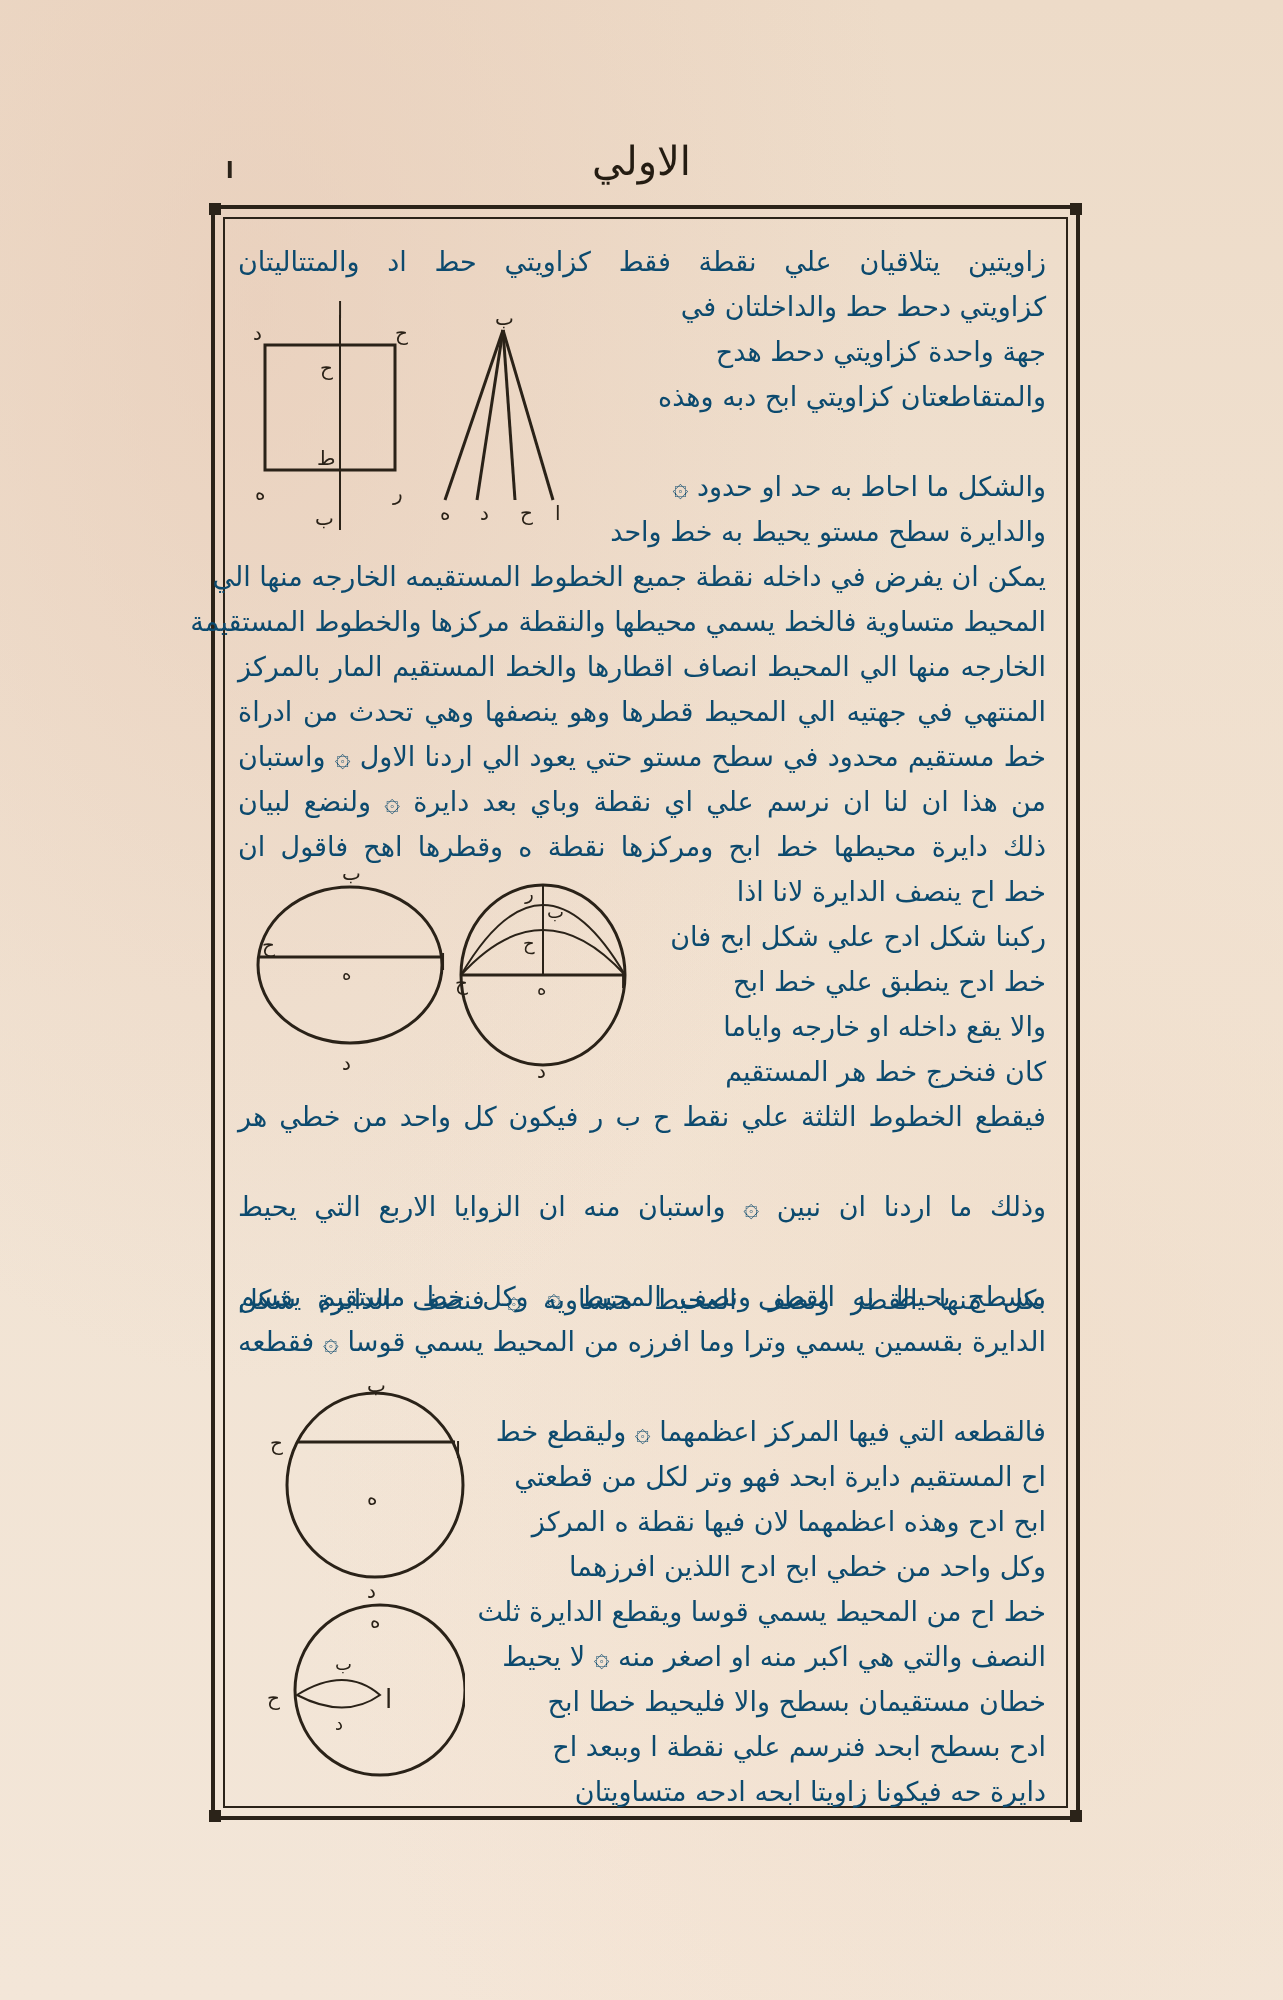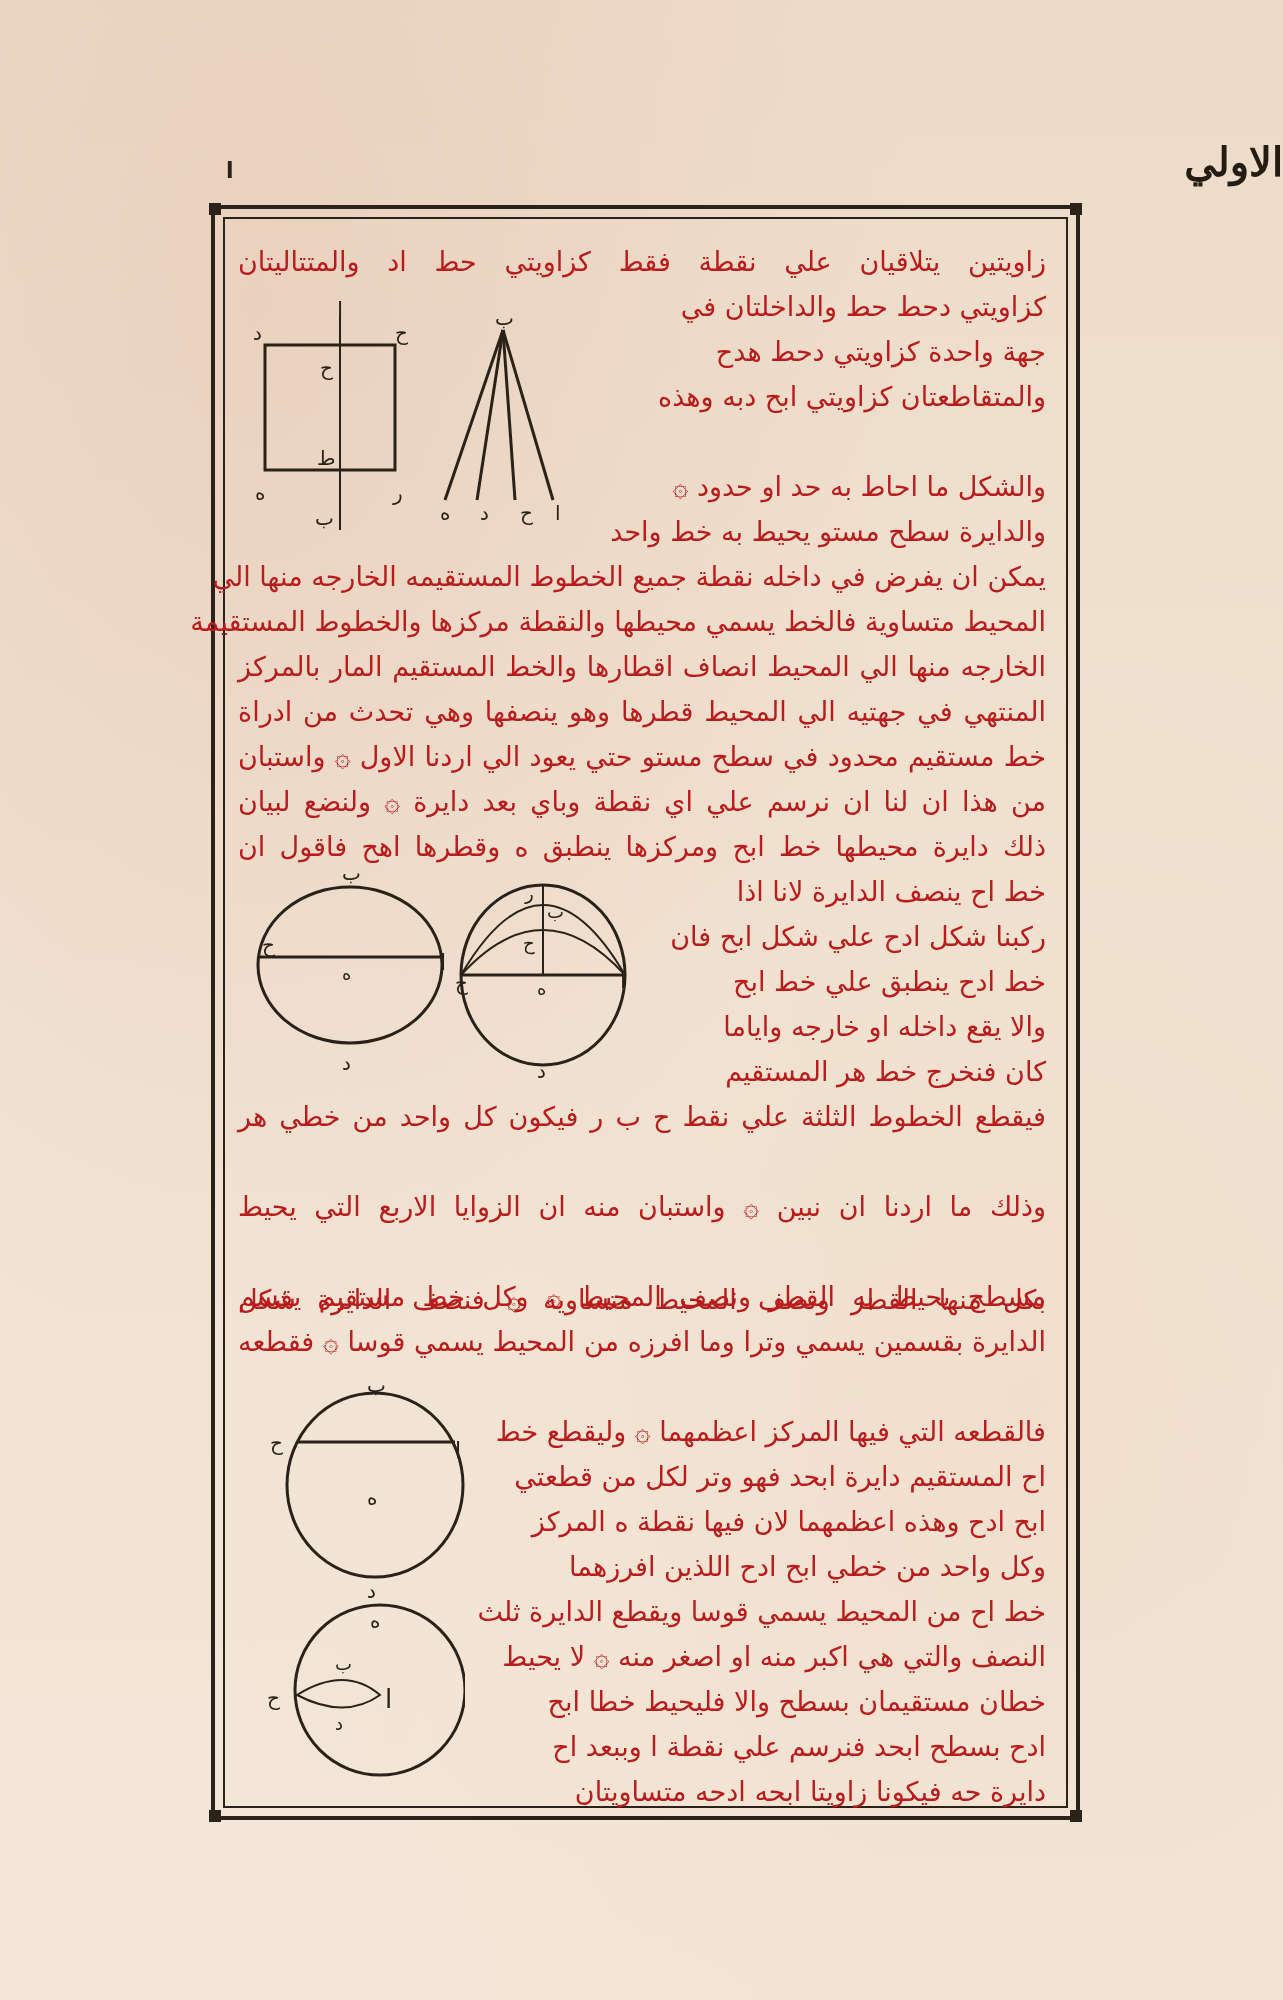--- a/index.html
+++ b/index.html
@@ -11,39 +11,39 @@
       radial-gradient(ellipse at 80% 70%, rgba(240,220,200,0.6) 0%, rgba(240,220,200,0) 50%),
       radial-gradient(ellipse at 50% 95%, rgba(245,230,215,0.7) 0%, rgba(245,230,215,0) 40%),
       linear-gradient(180deg, #eddbc8 0%, #f1e3d3 50%, #f3e6d8 100%);
     font-family: "DejaVu Sans", sans-serif;
     color:#2a2218;
   }
   .page-number {
     position:absolute; left:226px; top:158px; font-size:22px; font-weight:bold; color:#2a2218;
   }
   .running-head {
-    position:absolute; left:0; width:1283px; top:138px; 
-    font-family:"DejaVu Serif", serif; font-size:40px; font-weight:bold; direction:rtl; color:#241c12;
+    position:absolute; left:0; width:1283px; top:138px; text-align:center;
+    font-family:"DejaVu Serif", serif; font-size:40px; font-weight:normal; direction:rtl; color:#241c12;
   }
   .frame-outer {
     position:absolute; left:211px; top:205px; width:869px; height:1615px;
     border:4px solid #2b2319; box-sizing:border-box;
   }
   .frame-inner {
     position:absolute; left:223px; top:217px; width:845px; height:1591px;
     border:2px solid #2b2319; box-sizing:border-box;
   }
   .corner { position:absolute; width:12px; height:12px; background:#2b2319; }
   .text-block {
     position:absolute; left:238px; top:242px; width:808px; height:1540px;
   }
   .line {
     position:absolute; right:0; direction:rtl; text-align:justify;
     font-family:"DejaVu Sans", sans-serif; font-size:27px; line-height:40px; white-space:nowrap;
-    color:#b91c1c;
+    color:#0c4a6e;
   }
   .full { left:0; text-align-last:justify; }
   .figure { position:absolute; }
   svg text { font-family:"DejaVu Sans", sans-serif; fill:#2a2218; }
 </style>
 </head>
 <body>
 
 <div class="page-number">ا</div>
 <div class="running-head">الاولي</div>
@@ -61,21 +61,21 @@
   <div class="line" style="top:90px;width:385px">جهة واحدة كزاويتي دحط هدح</div>
   <div class="line" style="top:135px;width:385px">والمتقاطعتان كزاويتي ابح دبه وهذه</div>
   <div class="line" style="top:225px;width:385px">والشكل ما احاط به حد او حدود ۞</div>
   <div class="line" style="top:270px;width:385px">والدايرة سطح مستو يحيط به خط واحد</div>
   <div class="line full" style="top:315px">يمكن ان يفرض في داخله نقطة جميع الخطوط المستقيمه الخارجه منها الي</div>
   <div class="line full" style="top:360px">المحيط متساوية فالخط يسمي محيطها والنقطة مركزها والخطوط المستقيمة</div>
   <div class="line full" style="top:405px">الخارجه منها الي المحيط انصاف اقطارها والخط المستقيم المار بالمركز</div>
   <div class="line full" style="top:450px">المنتهي في جهتيه الي المحيط قطرها وهو ينصفها وهي تحدث من ادراة</div>
   <div class="line full" style="top:495px">خط مستقيم محدود في سطح مستو حتي يعود الي اردنا الاول ۞ واستبان</div>
   <div class="line full" style="top:540px">من هذا ان لنا ان نرسم علي اي نقطة وباي بعد دايرة ۞ ولنضع لبيان</div>
-  <div class="line full" style="top:585px">ذلك دايرة محيطها خط ابح ومركزها ينطبق ه وقطرها اهح فاقول ان</div>
+  <div class="line full" style="top:585px">ذلك دايرة محيطها خط ابح ومركزها نقطة ه وقطرها اهح فاقول ان</div>
   <div class="line" style="top:630px;width:385px">خط اح ينصف الدايرة لانا اذا</div>
   <div class="line" style="top:675px;width:385px">ركبنا شكل ادح علي شكل ابح فان</div>
   <div class="line" style="top:720px;width:385px">خط ادح ينطبق علي خط ابح</div>
   <div class="line" style="top:765px;width:385px">والا يقع داخله او خارجه واياما</div>
   <div class="line" style="top:810px;width:385px">كان فنخرج خط هر المستقيم</div>
   <div class="line full" style="top:855px">فيقطع الخطوط الثلثة علي نقط ح ب ر فيكون كل واحد من خطي هر</div>
   <div class="line full" style="top:945px">وذلك ما اردنا ان نبين ۞ واستبان منه ان الزوايا الاربع التي يحيط</div>
   <div class="line full" style="top:1038px">بكل منها القطر ونصف المحيط متساويه ۞ فنصف الدايرة شكل</div>
   <div class="line full" style="top:1035px">مسطح يحيط به القطر ونصف المحيط ۞ وكل خط مستقيم يقسم</div>
   <div class="line full" style="top:1080px">الدايرة بقسمين يسمي وترا وما افرزه من المحيط يسمي قوسا ۞ فقطعه</div>

